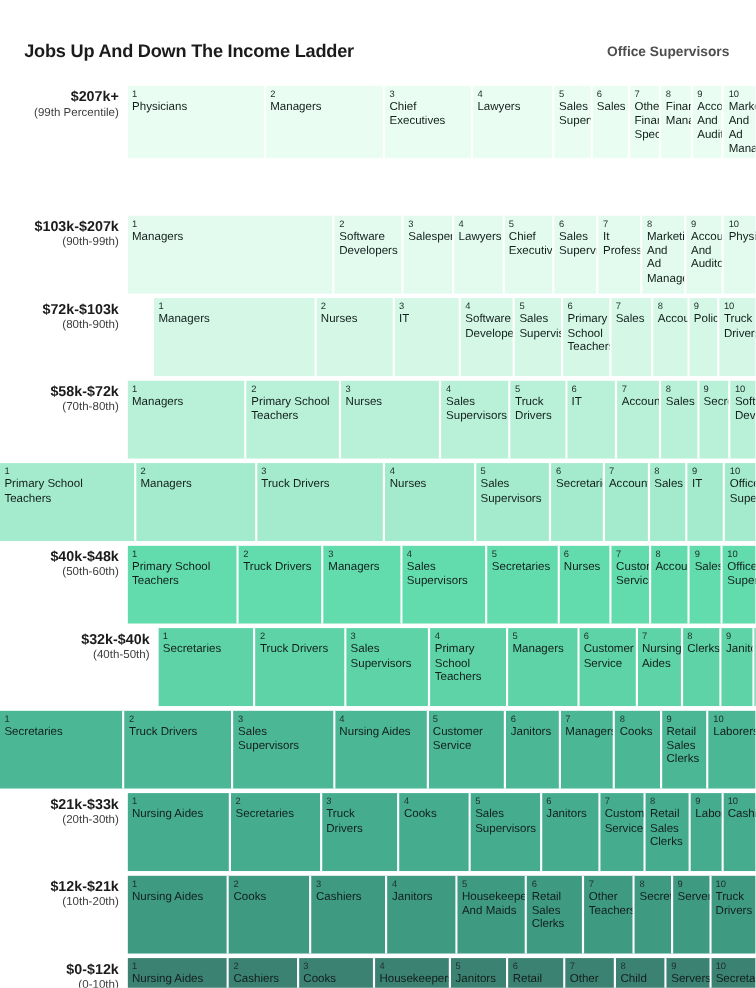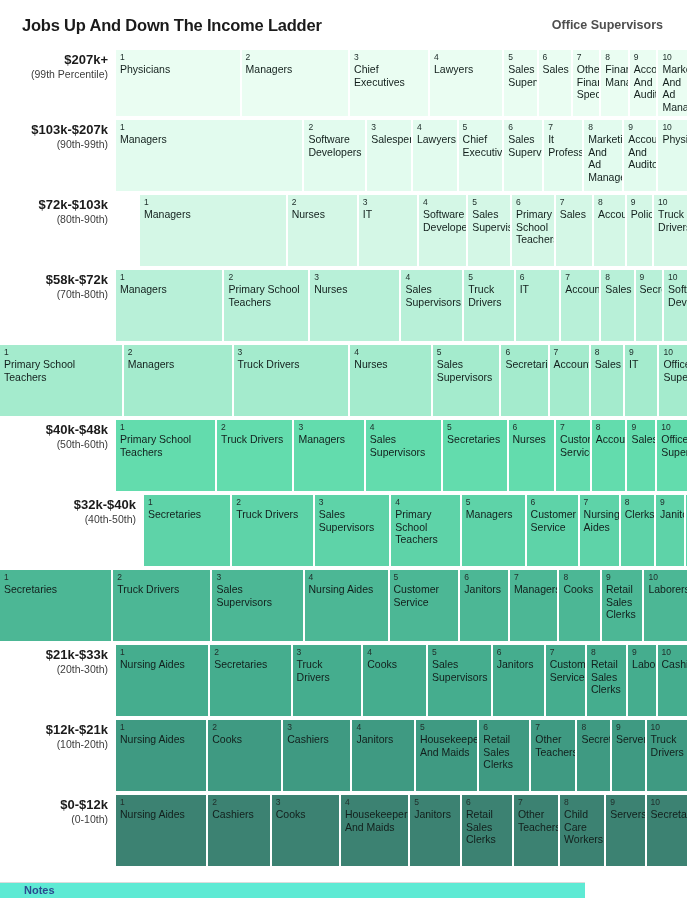--- a/index.html
+++ b/index.html
@@ -18,25 +18,26 @@
   .page {
     position: relative;
     width: 687px;
     height: 898px;
     box-sizing: border-box;
   }
 
   
   .header {
     position: relative;
-    height: 50px;
+    height: 62px;
     padding: 0 22px;
     display: flex;
     align-items: center;
     justify-content: space-between;
+    margin-top: 16px;
   }
   .title {
     font-size: 16.5px;
     font-weight: bold;
     letter-spacing: -0.2px;
     color: #1b1b1b;
     white-space: nowrap;
   }
   .highlight-label {
     font-size: 12.5px;
@@ -192,21 +193,21 @@
             <span class="rank">9</span>
             <span class="job">Accountants And Auditors</span>
           </div>
           <div class="cell" style="background: rgb(234, 253, 242); flex: 0 0 5%;">
             <span class="rank">10</span>
             <span class="job">Marketing And Ad Managers</span>
           </div>
         </div>
       </div>
       <div class="row-gap"></div>
-      <div class="row" style="height: 71px;">
+      <div class="row" style="height: 71px; margin-top: 48px;">
         <div class="row-label">
           <div class="band">$103k-$207k</div>
           <div class="pct">(90th-99th)</div>
         </div>
         <div class="cells">
           <div class="cell" style="background: rgb(226, 251, 238); flex: 0 0 33%;">
             <span class="rank">1</span>
             <span class="job">Managers</span>
           </div>
           <div class="cell" style="background: rgb(226, 251, 238); flex: 0 0 11%;">

